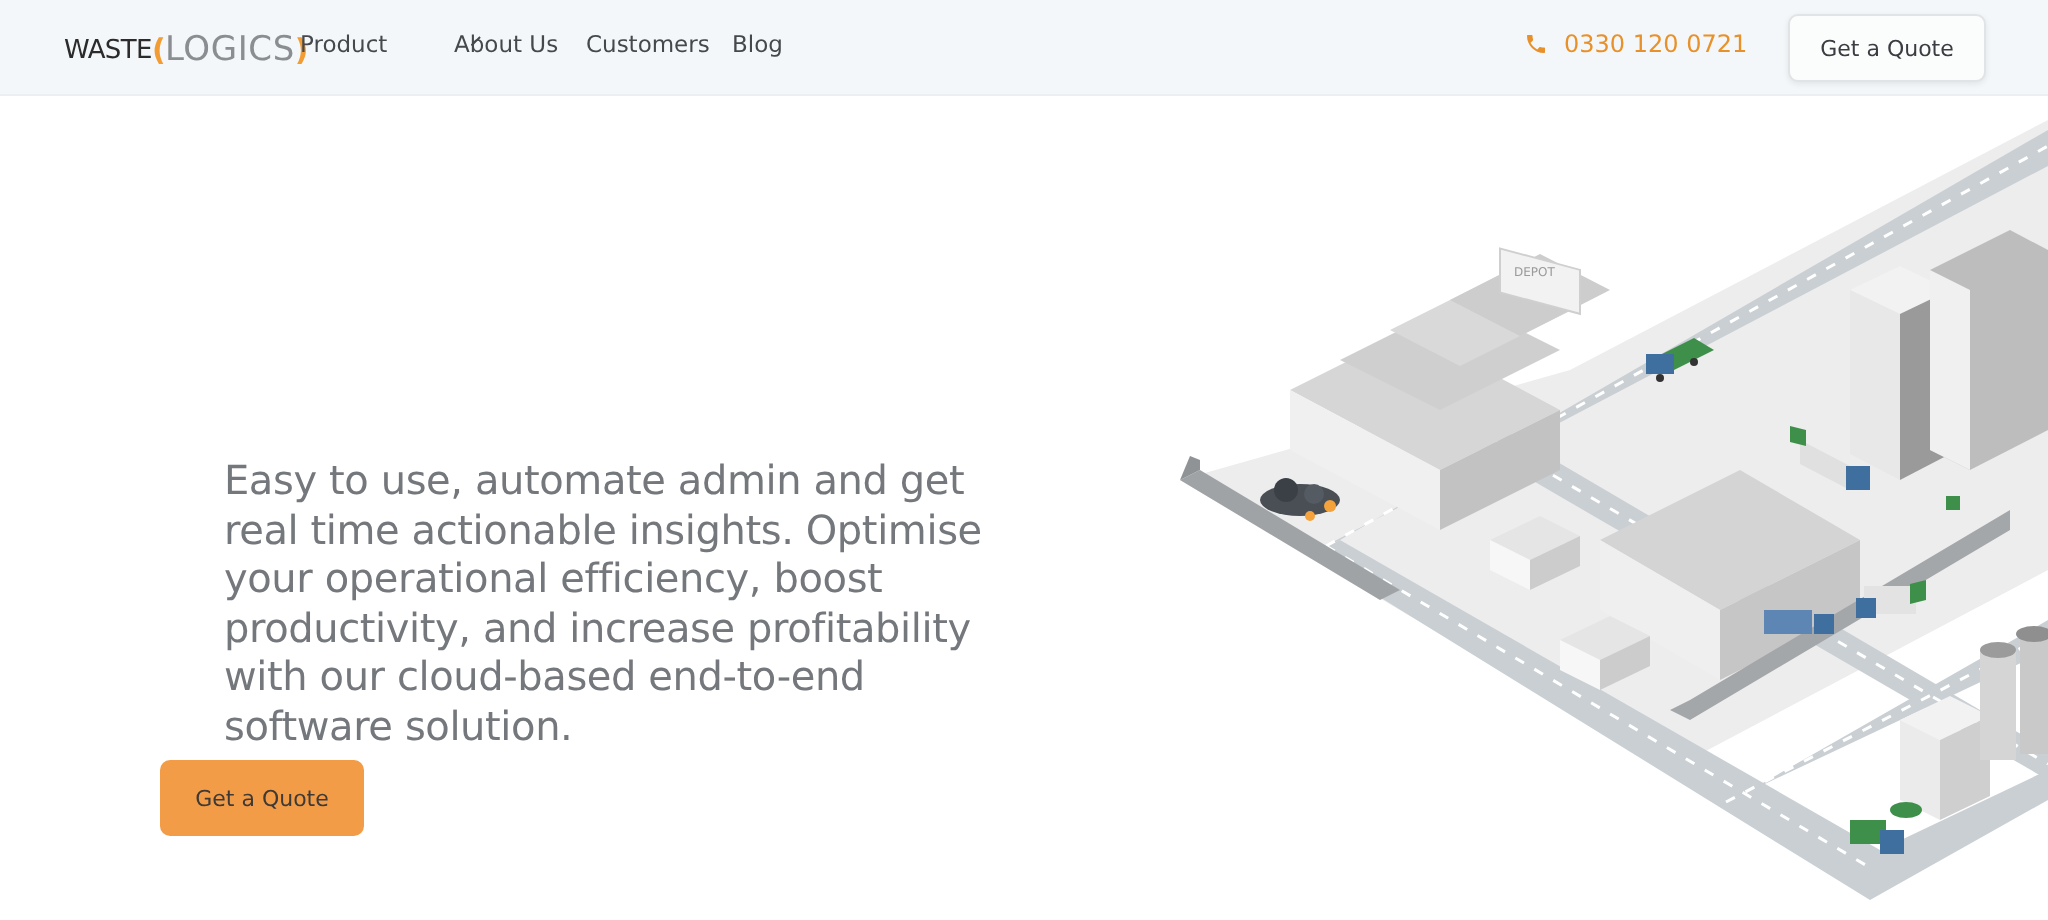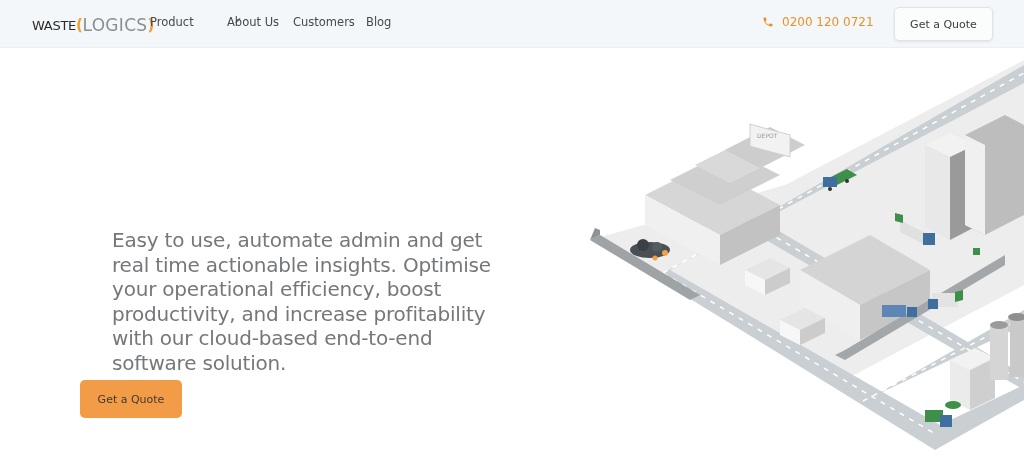--- a/index.html
+++ b/index.html
@@ -47,21 +47,21 @@
     </div>
     <div class="nav-item">
       <span>Blog</span>
     </div>
   </div>
 
   <div class="phone">
     <svg width="12" height="12" viewBox="0 0 24 24">
         <path fill="#e8912a" d="M6.6 10.8c1.4 2.8 3.8 5.1 6.6 6.6l2.2-2.2c.3-.3.7-.4 1-.2 1.1.4 2.3.6 3.6.6.6 0 1 .4 1 1V20c0 .6-.4 1-1 1C10.6 21 3 13.4 3 4c0-.6.4-1 1-1h3.5c.6 0 1 .4 1 1 0 1.3.2 2.5.6 3.6.1.3 0 .7-.2 1L6.6 10.8z"></path>
       </svg>
-    <span>0200 120 0721</span>
+    <span>0330 120 0721</span>
   </div>
 
   <div class="btn-header">Get a Quote</div>
 </div>
 
 <div class="hero-title">
 </div>
 
 <div class="hero-desc">Easy to use, automate admin and get real time actionable insights. Optimise your operational efficiency, boost productivity, and increase profitability with our cloud-based end-to-end software solution.</div>
 

